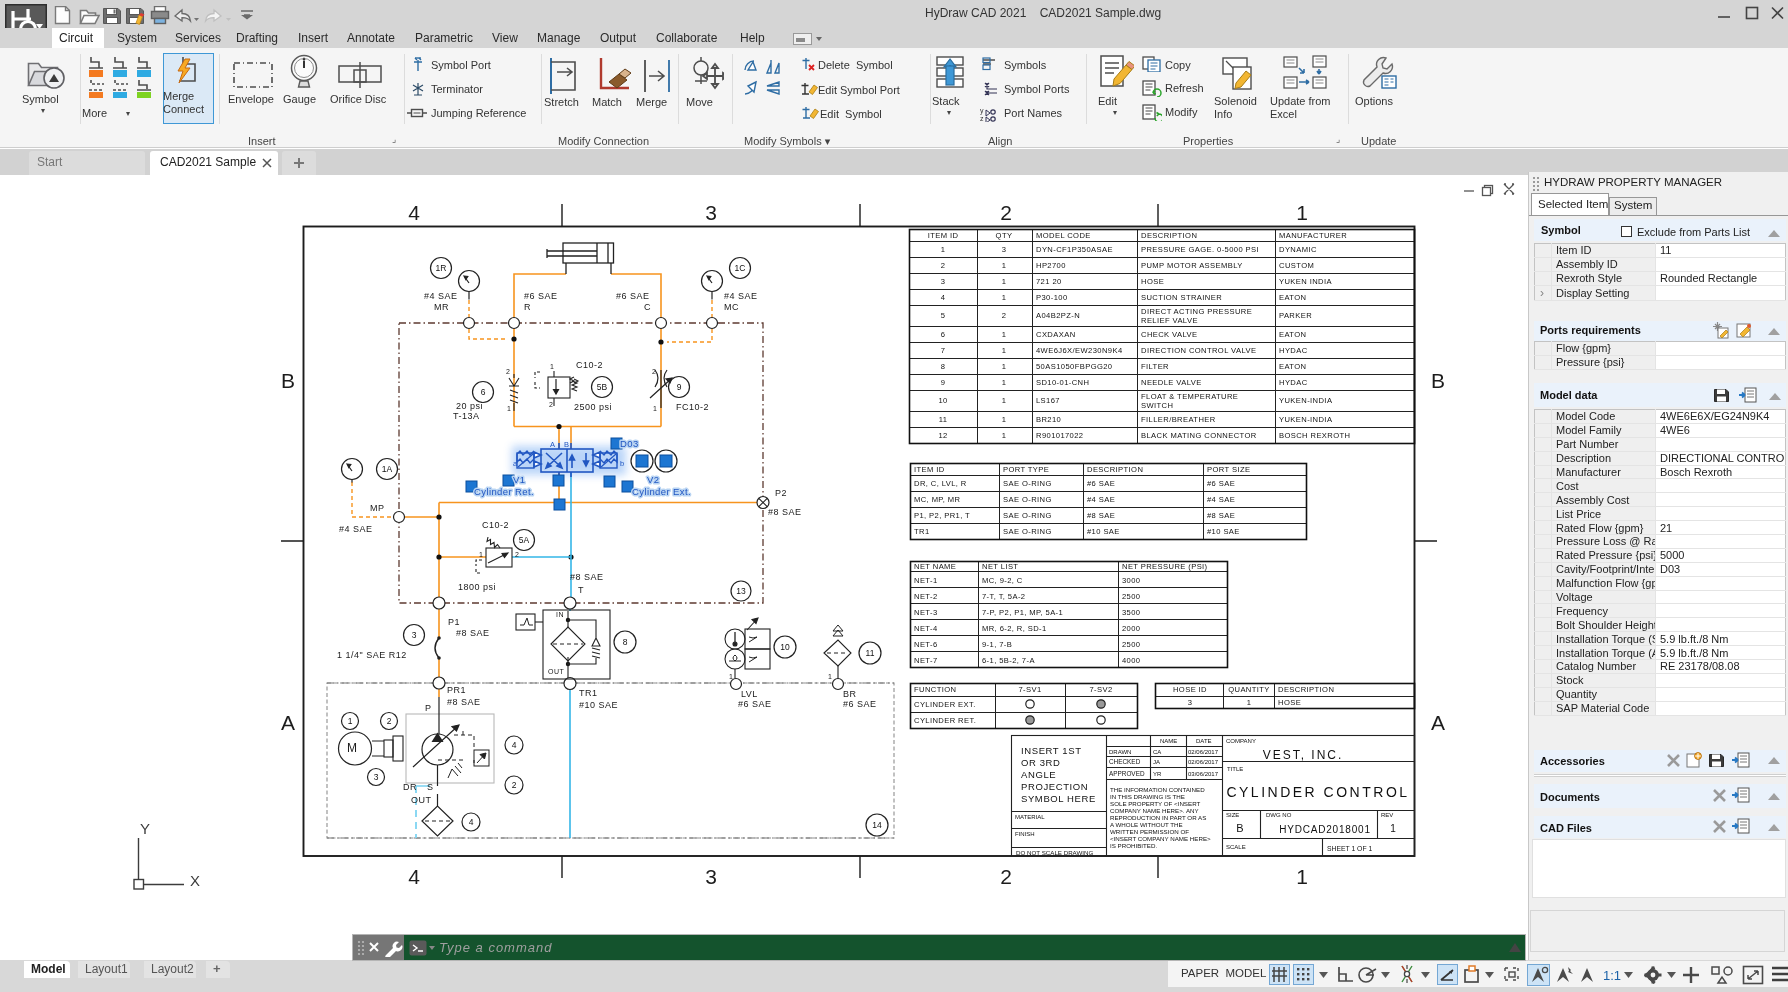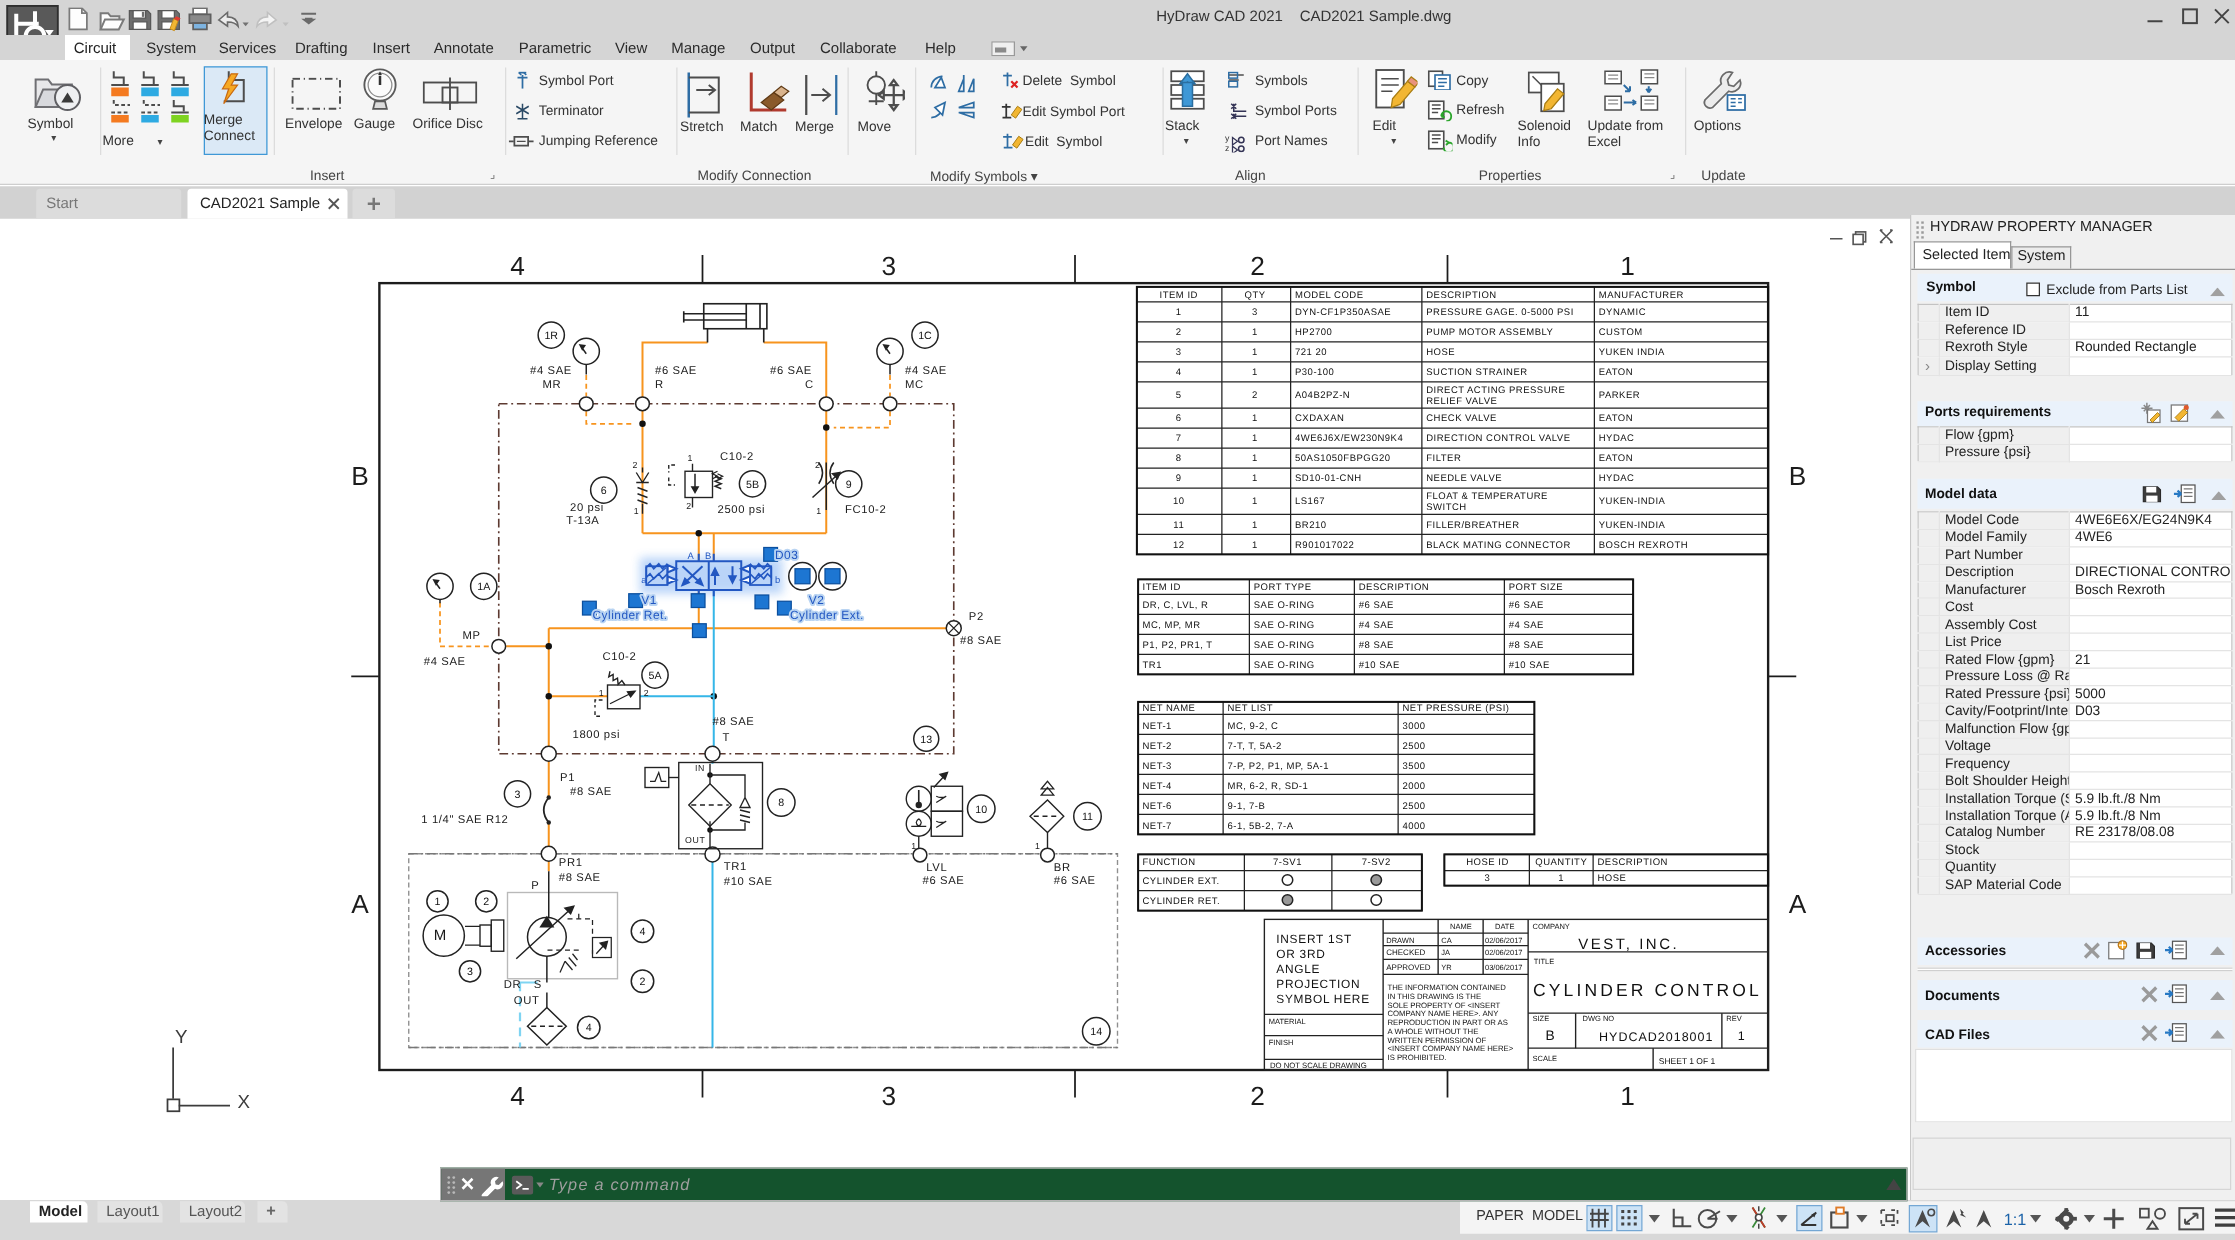--- a/index.html
+++ b/index.html
@@ -1002,21 +1002,21 @@
     </svg>
   <table class="ptable" style="left:5px;top:71px;width:252px" cellspacing="0">
     <tbody>
         <tr>
           <td class="pe"></td>
           <td class="pl">Item ID</td>
           <td class="pv">11</td>
         </tr>
     <tr>
           <td class="pe"></td>
-          <td class="pl">Reference ID</td>
+          <td class="pl">Assembly ID</td>
           <td class="pv"></td>
         </tr>
     <tr>
           <td class="pe"></td>
           <td class="pl">Rexroth Style</td>
           <td class="pv">Rounded Rectangle</td>
         </tr>
     <tr>
           <td class="pe">›</td>
           <td class="pl">Display Setting</td>

